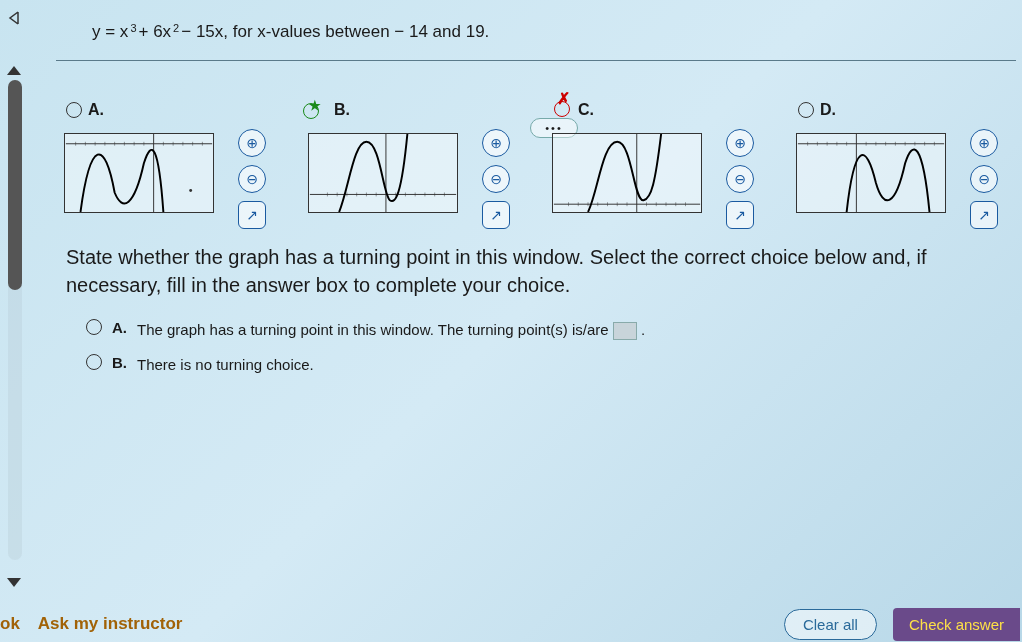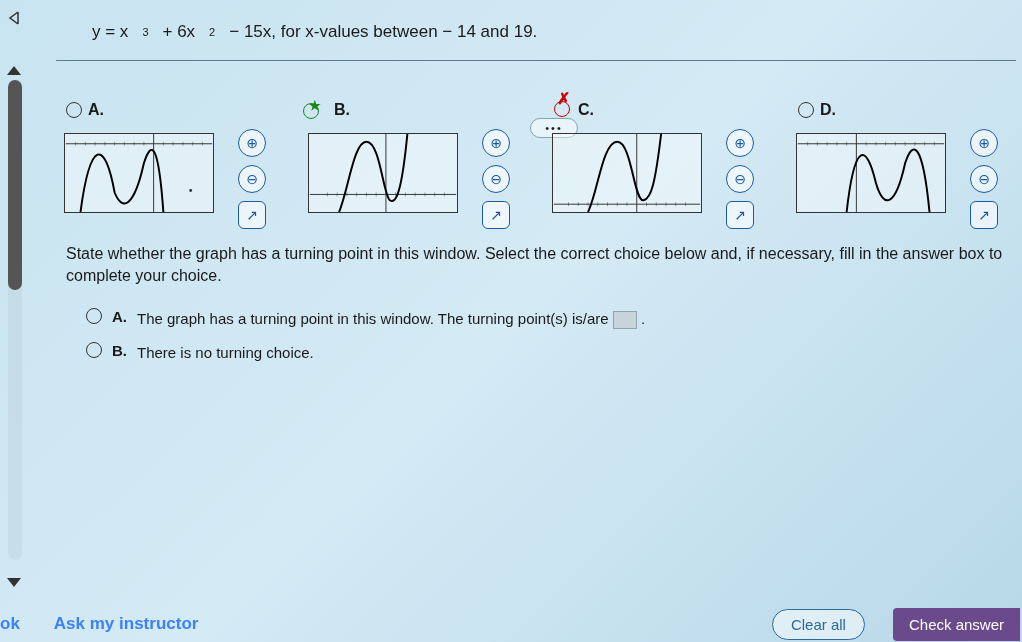--- a/index.html
+++ b/index.html
@@ -44,22 +44,22 @@
     position: absolute;
     left: 40px; top: 0;
     right: 0;
     padding: 8px 0 0 16px;
   }
   .problem-text { font-size: 16px; line-height: 1.4; }
   .equation {
     margin: 14px 0 16px 36px;
     font-size: 17px;
     display: flex;
-    align-items: center;
-    gap: 14px;
+    align-items: flex-start;
+    gap: 2px;
   }
   sup { font-size: 11px; vertical-align: super; }
   hr.divider {
     margin: 18px 0 0 0;
     border: none;
     border-top: 1px solid #5a7a8a;
     width: 960px;
   }
   .ellipsis {
     position: absolute;
@@ -140,21 +140,21 @@
     border: 1.5px solid #1a5aa0;
     border-radius: 50%;
     background: rgba(255,255,255,0.6);
     display:flex; align-items:center; justify-content:center;
     font-size: 14px;
     color: #1a5aa0;
   }
   .tool-btn.sq { border-radius: 6px; }
   .sub-text {
     margin: 30px 0 12px 10px;
-    font-size: 16px;
+    font-size: 20px;
     width: 940px;
     line-height: 1.4;
   }
   .sub-choices { margin: 20px 0 0 30px; }
   .sub-choice {
     display: flex;
     gap: 10px;
     align-items: flex-start;
     margin-bottom: 12px;
     font-size: 15px;
@@ -170,36 +170,36 @@
   .footer {
     position: absolute;
     bottom: 0; left: 0; right: 0;
     height: 36px;
     display: flex;
     align-items: center;
     justify-content: space-between;
     padding: 0 2px 0 0;
   }
   .footer-left {
-    display: flex; gap: 34px; align-items: center;
+    display: flex; gap: 18px; align-items: center;
     font-size: 17px; font-weight: bold;
-    color: #3b82f6;
+    color: #a16207;
   }
   .footer-btn {
     padding: 6px 18px;
     border: 1.5px solid #2a6a9a;
     border-radius: 18px;
     background: rgba(255,255,255,0.5);
     font-size: 15px;
     color: #2a6a9a;
   }
   .footer-check {
     padding: 8px 16px;
     background: #6a4a8a;
-    color: #ffffff;
+    color: #fde047;
     font-size: 15px;
     border-radius: 4px 0 0 4px;
   }
   .scroll-tri {
     width: 0; height: 0;
     border-left: 7px solid transparent;
     border-right: 7px solid transparent;
   }
   .tri-up { border-bottom: 9px solid #333; }
   .tri-down { border-top: 9px solid #333; }
@@ -395,17 +395,17 @@
       <span class="txt">There is no turning choice.</span>
     </div>
   </div>
 </div>
 
 <div class="footer">
   <div class="footer-left">
     <span>ok</span>
     <span>Ask my instructor</span>
   </div>
-  <div style="display:flex; gap:28px; align-items:center">
+  <div style="display:flex; gap:16px; align-items:center">
     <div class="footer-btn">Clear all</div>
     <div class="footer-check">Check answer</div>
   </div>
 </div>
 
 </body></html>

